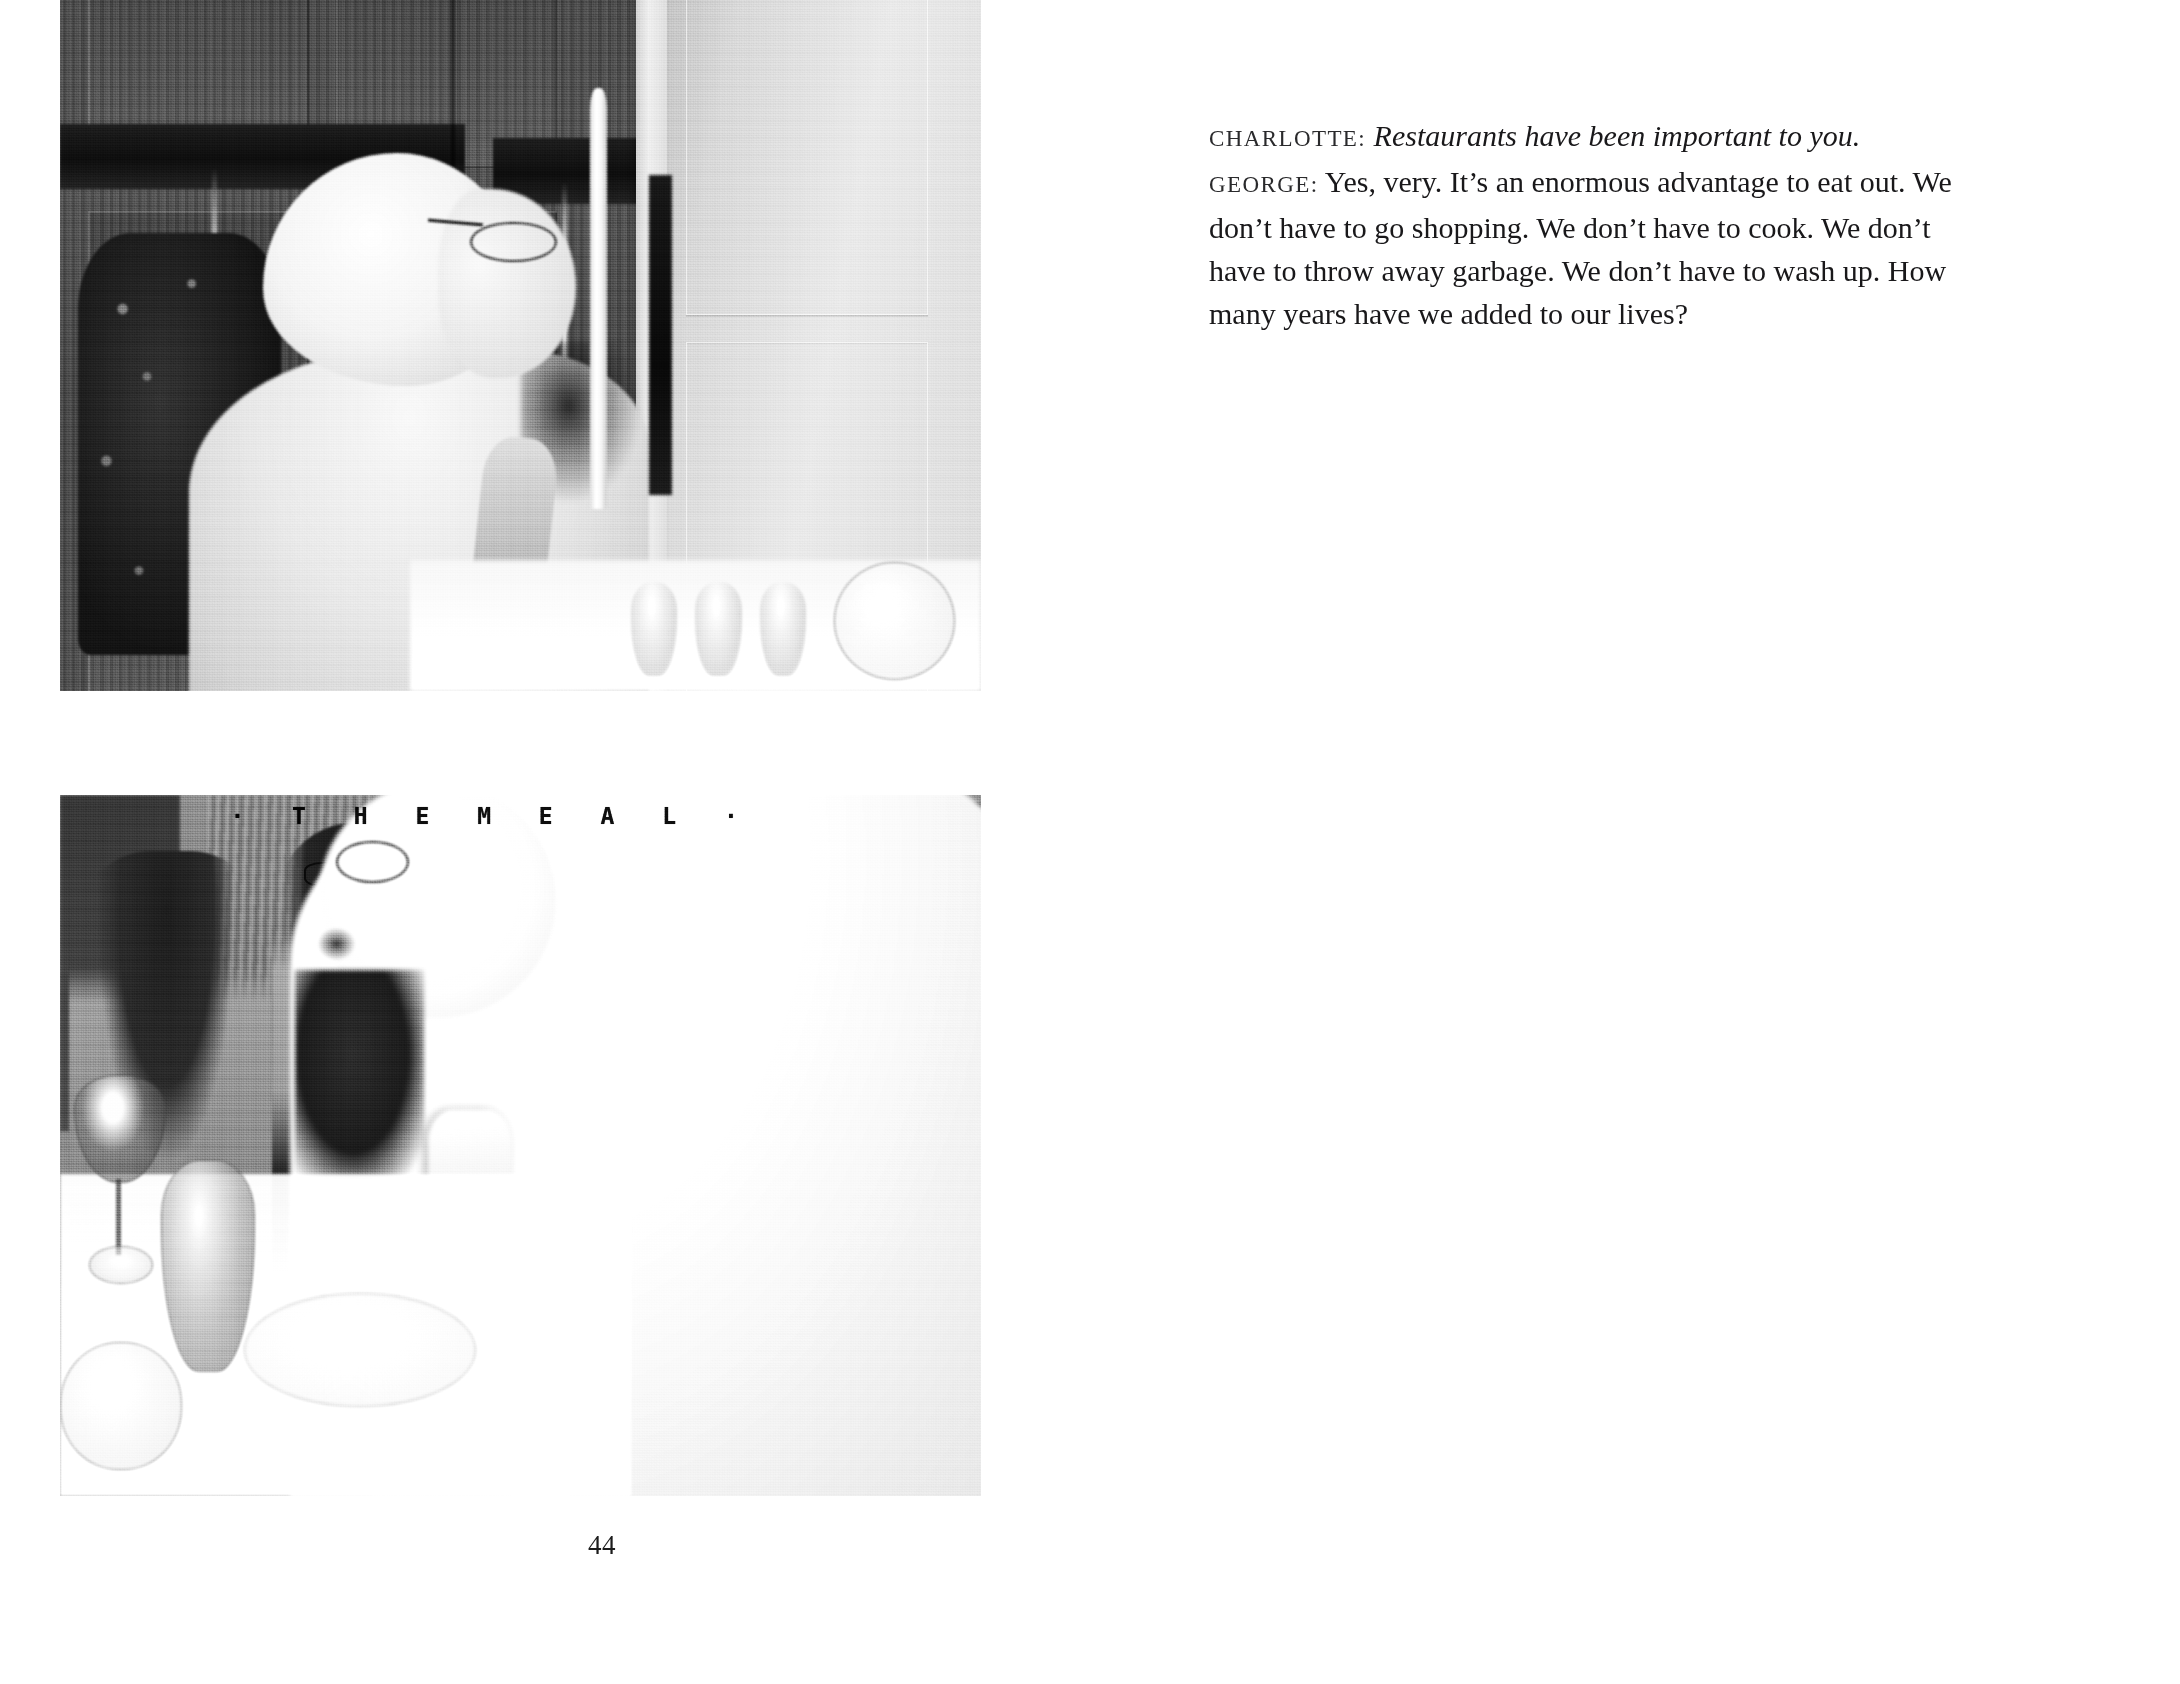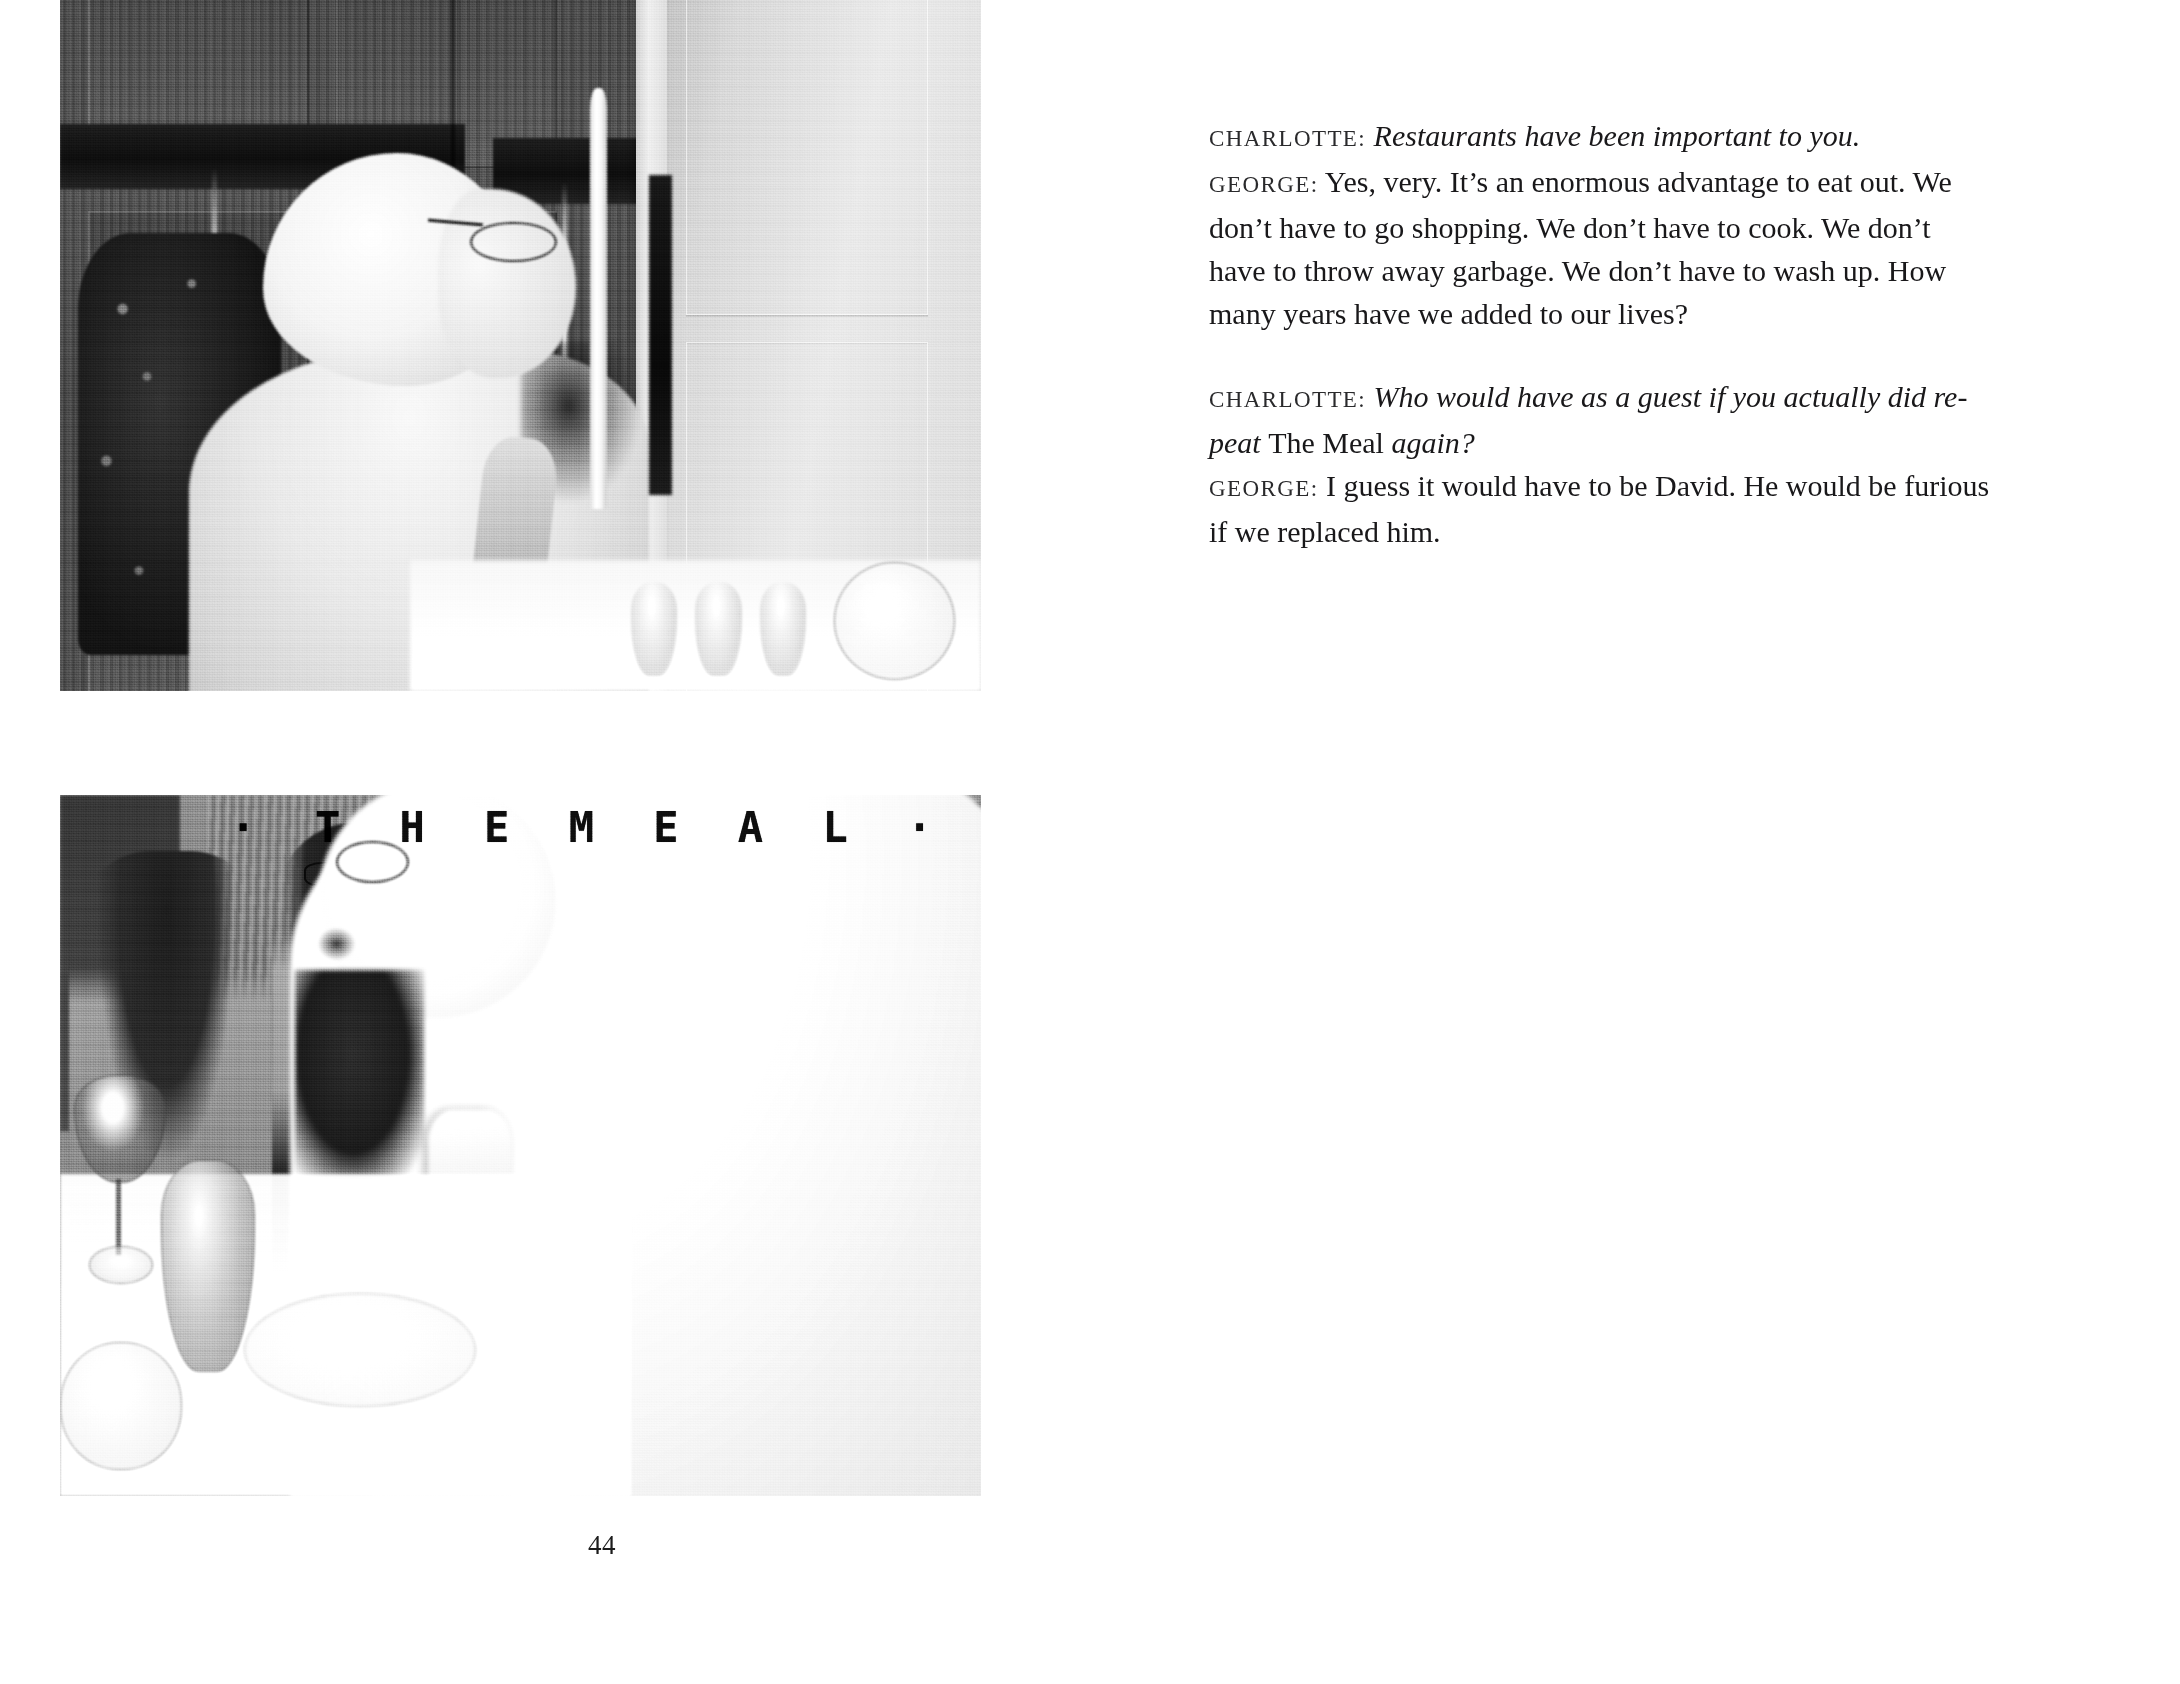--- a/index.html
+++ b/index.html
@@ -371,21 +371,21 @@
     filter: blur(1.5px);
   }
 
   
   .meal-stencil {
     position: absolute;
     left: 18.5%;
     top: 1.2%;
     font-family: "DejaVu Sans Mono", monospace;
     font-weight: 700;
-    font-size: 42px;
+    font-size: 23px;
     letter-spacing: 17px;
     color: #100d0a;
     white-space: nowrap;
     text-shadow: 0 0 0.9px rgba(0,0,0,.65);
     filter: contrast(160%);
     opacity: .93;
   }
 
   
   .folio {
@@ -518,25 +518,19 @@
     <div class="textcol">
 
       <p class="dlg-block">
         <span class="speaker">CHARLOTTE:</span>
         <span class="line-i">Restaurants have been important to you.</span><br>
         <span class="speaker">GEORGE:</span>
         <span class="line-r">Yes, very. It’s an enormous advantage to eat out. We don’t have to go shopping. We don’t have to cook. We don’t have to throw away garbage. We don’t have to wash up. How many years have we added to our lives?</span>
       </p>
 
 
-      <p class="dlg-block">
-        <span class="speaker">CHARLOTTE:</span>
-        <span class="line-i">Who would have as a guest if you actually did re-peat </span><span class="roman-in-italic">The Meal</span><span class="line-i"> again?</span><br>
-        <span class="speaker">GEORGE:</span>
-        <span class="line-r">I guess it would have to be David. He would be furious if we replaced him.</span>
-      </p>
 
     </div>
 
   </div>
 
 </div>
 
 
 </body></html>

